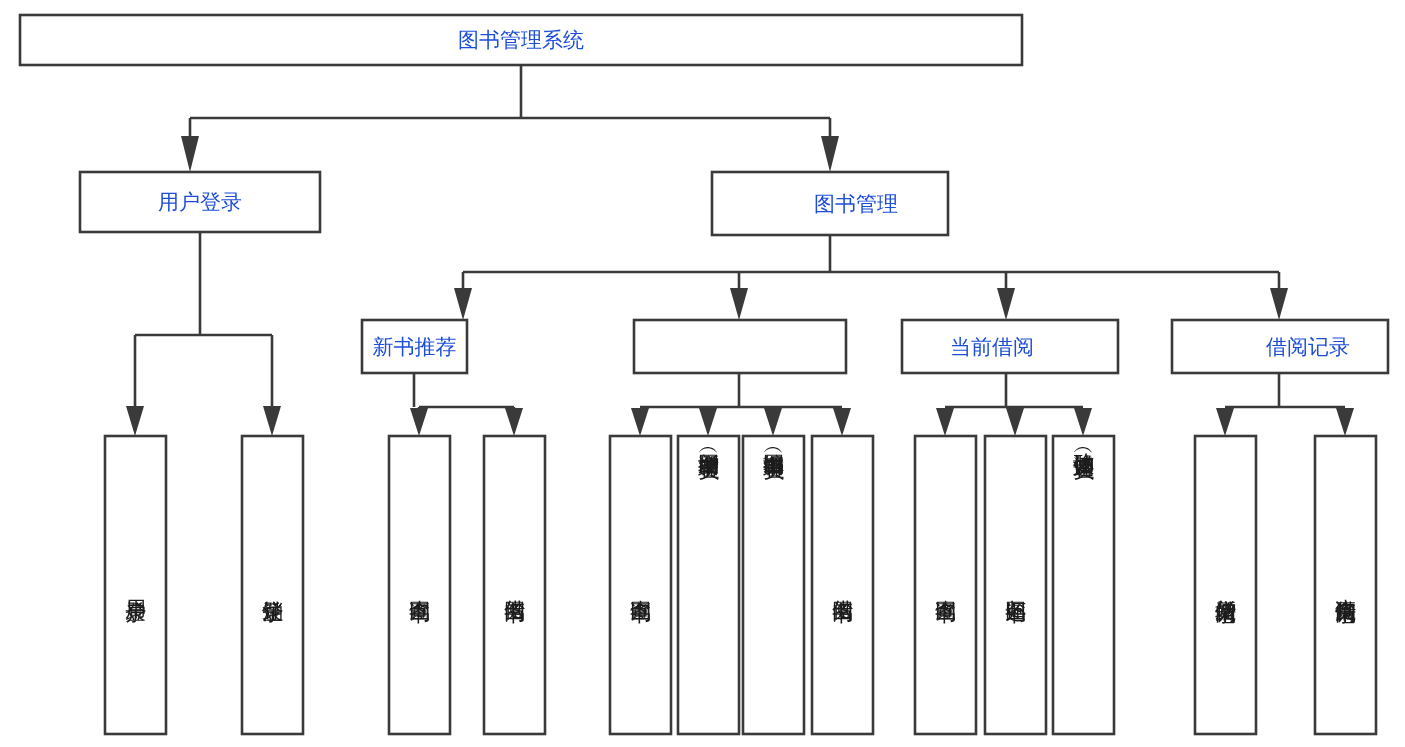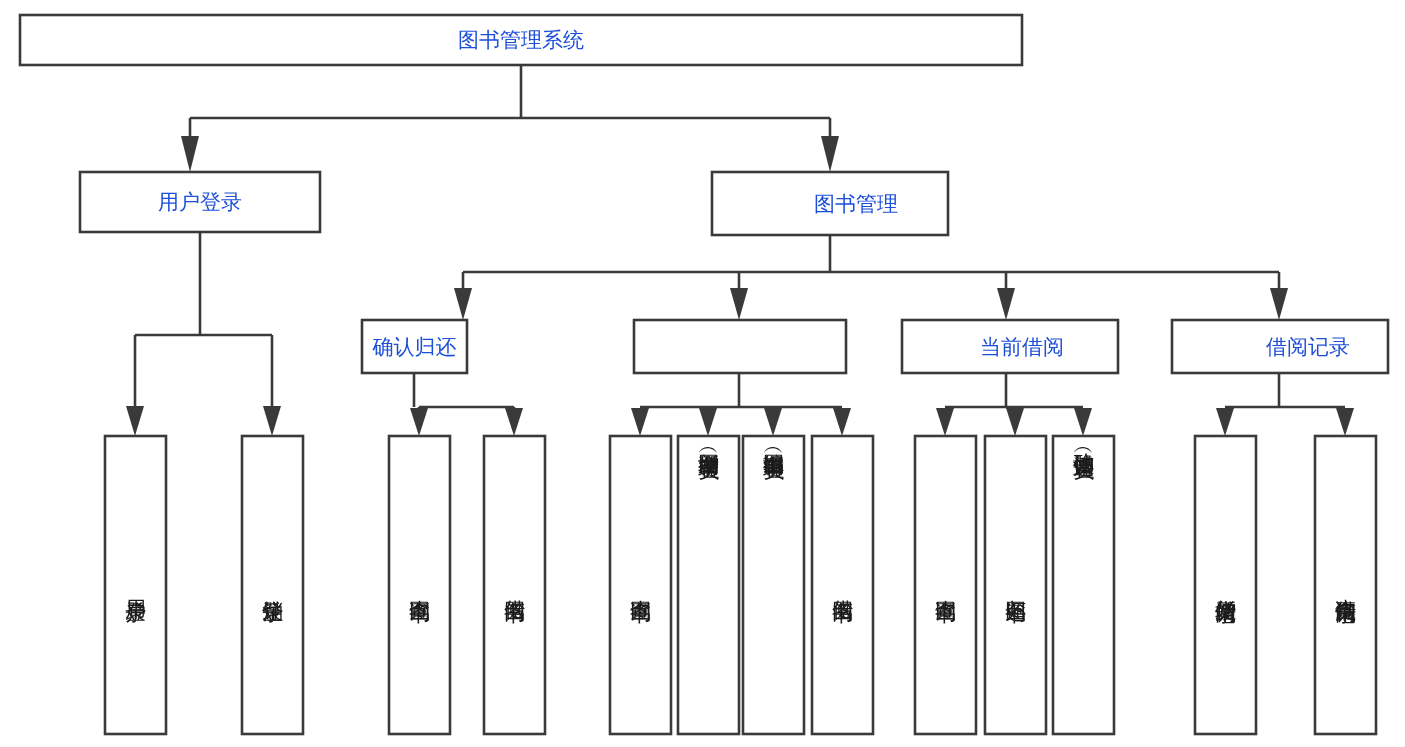--- a/index.html
+++ b/index.html
@@ -187,23 +187,23 @@
   </div>
 
   <div class="hlabel-wrap" style="left:80px; top:172px; width:240px; height:60px;">
     <span class="hlabel-text">用户登录</span>
   </div>
   <div class="hlabel-wrap" style="left:712px; top:172px; width:236px; height:63px;margin-left:26px;">
     <span class="hlabel-text">图书管理</span>
   </div>
 
   <div class="hlabel-wrap" style="left:362px; top:320px; width:105px; height:53px;">
-    <span class="hlabel-text">确认归还</span>
-  </div>
-  <div class="hlabel-wrap" style="left:914px; top:320px; width:216px; height:53px;justify-content:center;">
+    <span class="hlabel-text">新书推荐</span>
+  </div>
+  <div class="hlabel-wrap" style="left:884px; top:320px; width:216px; height:53px;justify-content:center;">
     <span class="hlabel-text">当前借阅</span>
   </div>
   <div class="hlabel-wrap" style="left:1172px; top:320px; width:216px; height:53px;padding-left:28px;">
     <span class="hlabel-text">借阅记录</span>
   </div>
 
   <div class="vlabel-wrap" style="left:105px; top:436px; width:61px; height:298px;">
     <span class="vlabel-text">用户登录</span>
   </div>
   <div class="vlabel-wrap" style="left:242px; top:436px; width:61px; height:298px;">

